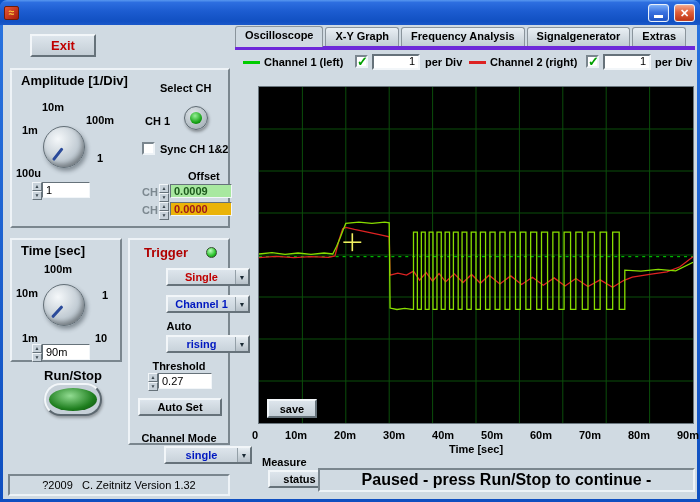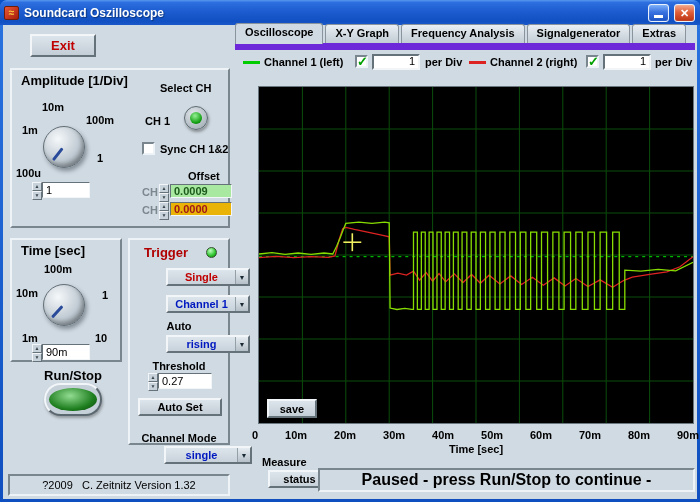--- a/index.html
+++ b/index.html
@@ -50,21 +50,21 @@
   .red-text { color:#c00000; } .blue-text { color:#0018c0; }
 
   .spin { position:absolute; display:flex; height:16px; }
   .spin-btns { width:10px; display:flex; flex-direction:column; }
   .spin-btns span { flex:1; font-size:5px; line-height:7px; text-align:center; color:#3a464e; border:1px solid; border-color:#f2f6f9 #66727a #66727a #f2f6f9; background:#c8d2da; cursor:pointer; }
   .spin-field { flex:1; background:#fff; border:1px solid; border-color:#66727a #f2f6f9 #f2f6f9 #66727a; padding:1px 3px; line-height:12px; }
 
   .cb { position:absolute; width:13px; height:13px; background:#fff; border:2px solid; border-color:#7a868e #eef3f7 #eef3f7 #7a868e; cursor:pointer; }
   .cb.checked::after { content:"\2713"; position:absolute; left:0px; top:-3px; color:#00a000; font-weight:bold; font-size:13px; }
 
-  .tabbar { position:absolute; left:232px; top:4px; width:460px; height:21px; display:flex; gap:2px; align-items:flex-end; border-bottom:7px solid #6d28d9; }
+  .tabbar { position:absolute; left:232px; top:4px; width:460px; height:21px; display:flex; gap:2px; align-items:flex-end; border-bottom:4px solid #6d28d9; }
   .tab { height:19px; padding:2px 9px 0; border:1px solid #8a949c; border-bottom:none; border-radius:3px 3px 0 0; background:linear-gradient(180deg,#e9eff4,#c2ccd4); font-weight:bold; cursor:pointer; }
   .tab.active { height:21px; background:#d0dae2; margin-bottom:-1px; z-index:2; }
 
   .legend-line { position:absolute; height:3px; width:17px; }
   .legend-field { position:absolute; width:48px; height:16px; background:#fff; border:2px solid; border-color:#66727a #f2f6f9 #f2f6f9 #66727a; text-align:right; padding:0 3px; line-height:11px; }
 
   .plot { position:absolute; left:255px; top:61px; width:436px; height:338px; background:#000; border:1px solid #6a767e; }
   .save-btn { left:264px; top:374px; width:50px; height:19px; font-weight:bold; z-index:5; }
 
   .ticks { position:absolute; left:249px; top:404px; width:447px; display:flex; justify-content:space-between; font-weight:bold; }
@@ -75,21 +75,20 @@
 
   .gray { color:#7c8890; }
   .offset-field { position:absolute; height:14px; width:62px; border:1px solid; border-color:#66727a #f2f6f9 #f2f6f9 #66727a; padding:0 3px; line-height:12px; font-weight:bold; }
 </style>
 </head>
 <body>
 
 <div class="window">
   <div class="titlebar">
     <div class="app-icon">≈</div>
-    <div class="title-text">Soundcard Oszilloscope</div>
     <div class="tb-spacer"></div>
     <div class="tb-btn tb-min"></div>
     <div class="tb-btn tb-close">✕</div>
   </div>
 
   <div class="content">
 
     <div class="btn3d" style="left:27px;top:9px;width:66px;height:23px;">
       <span class="b f13" style="color:#c00000;">Exit</span>
     </div>

